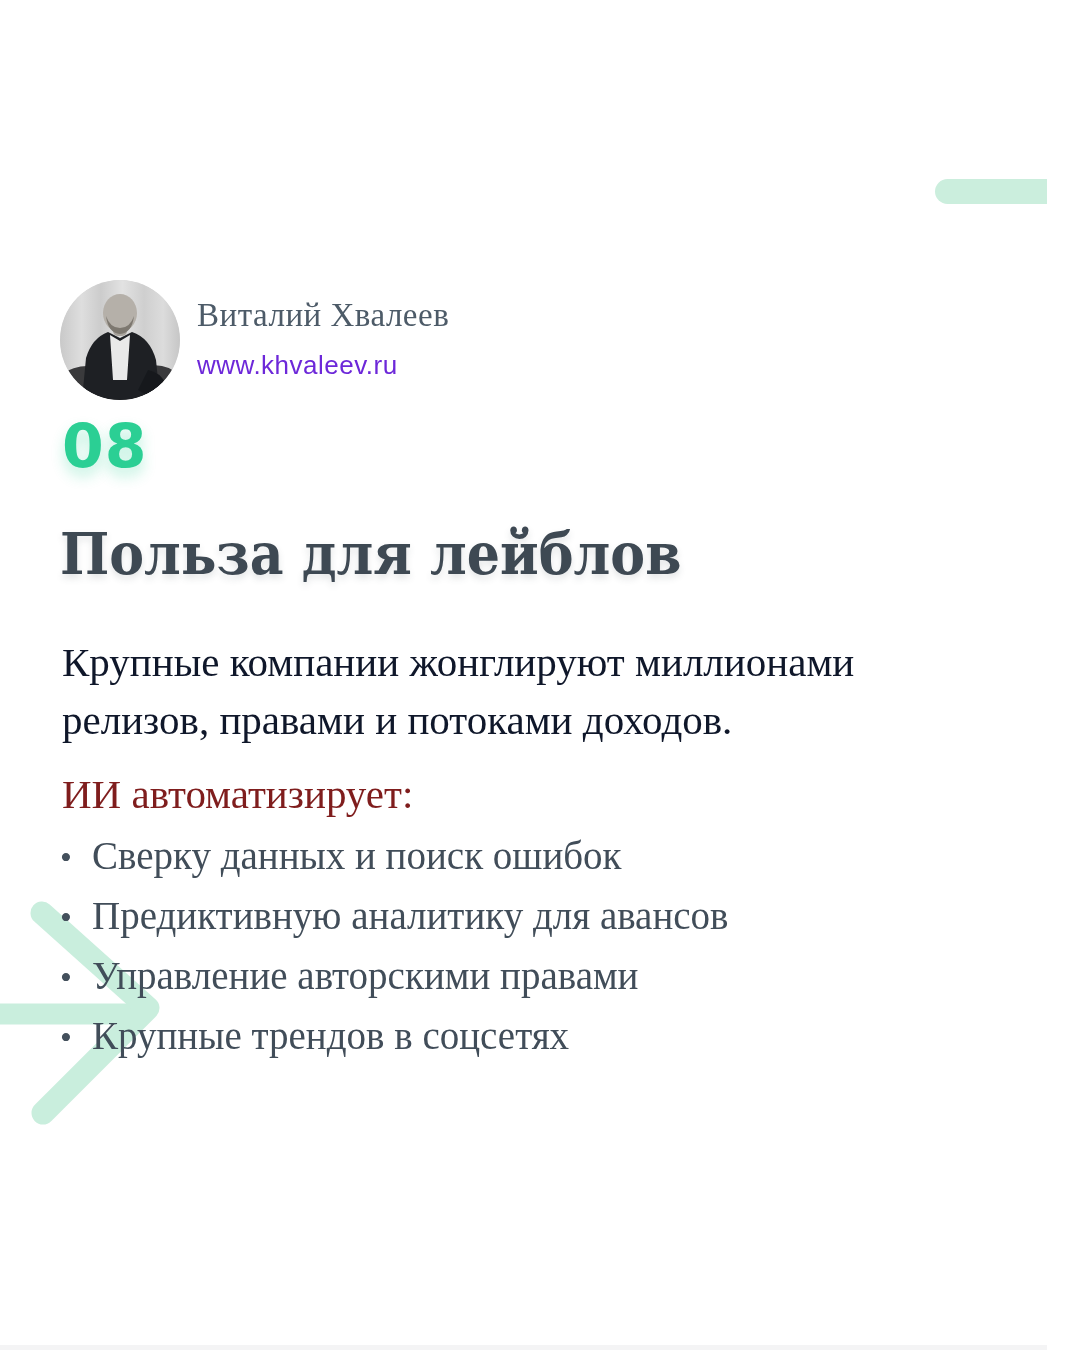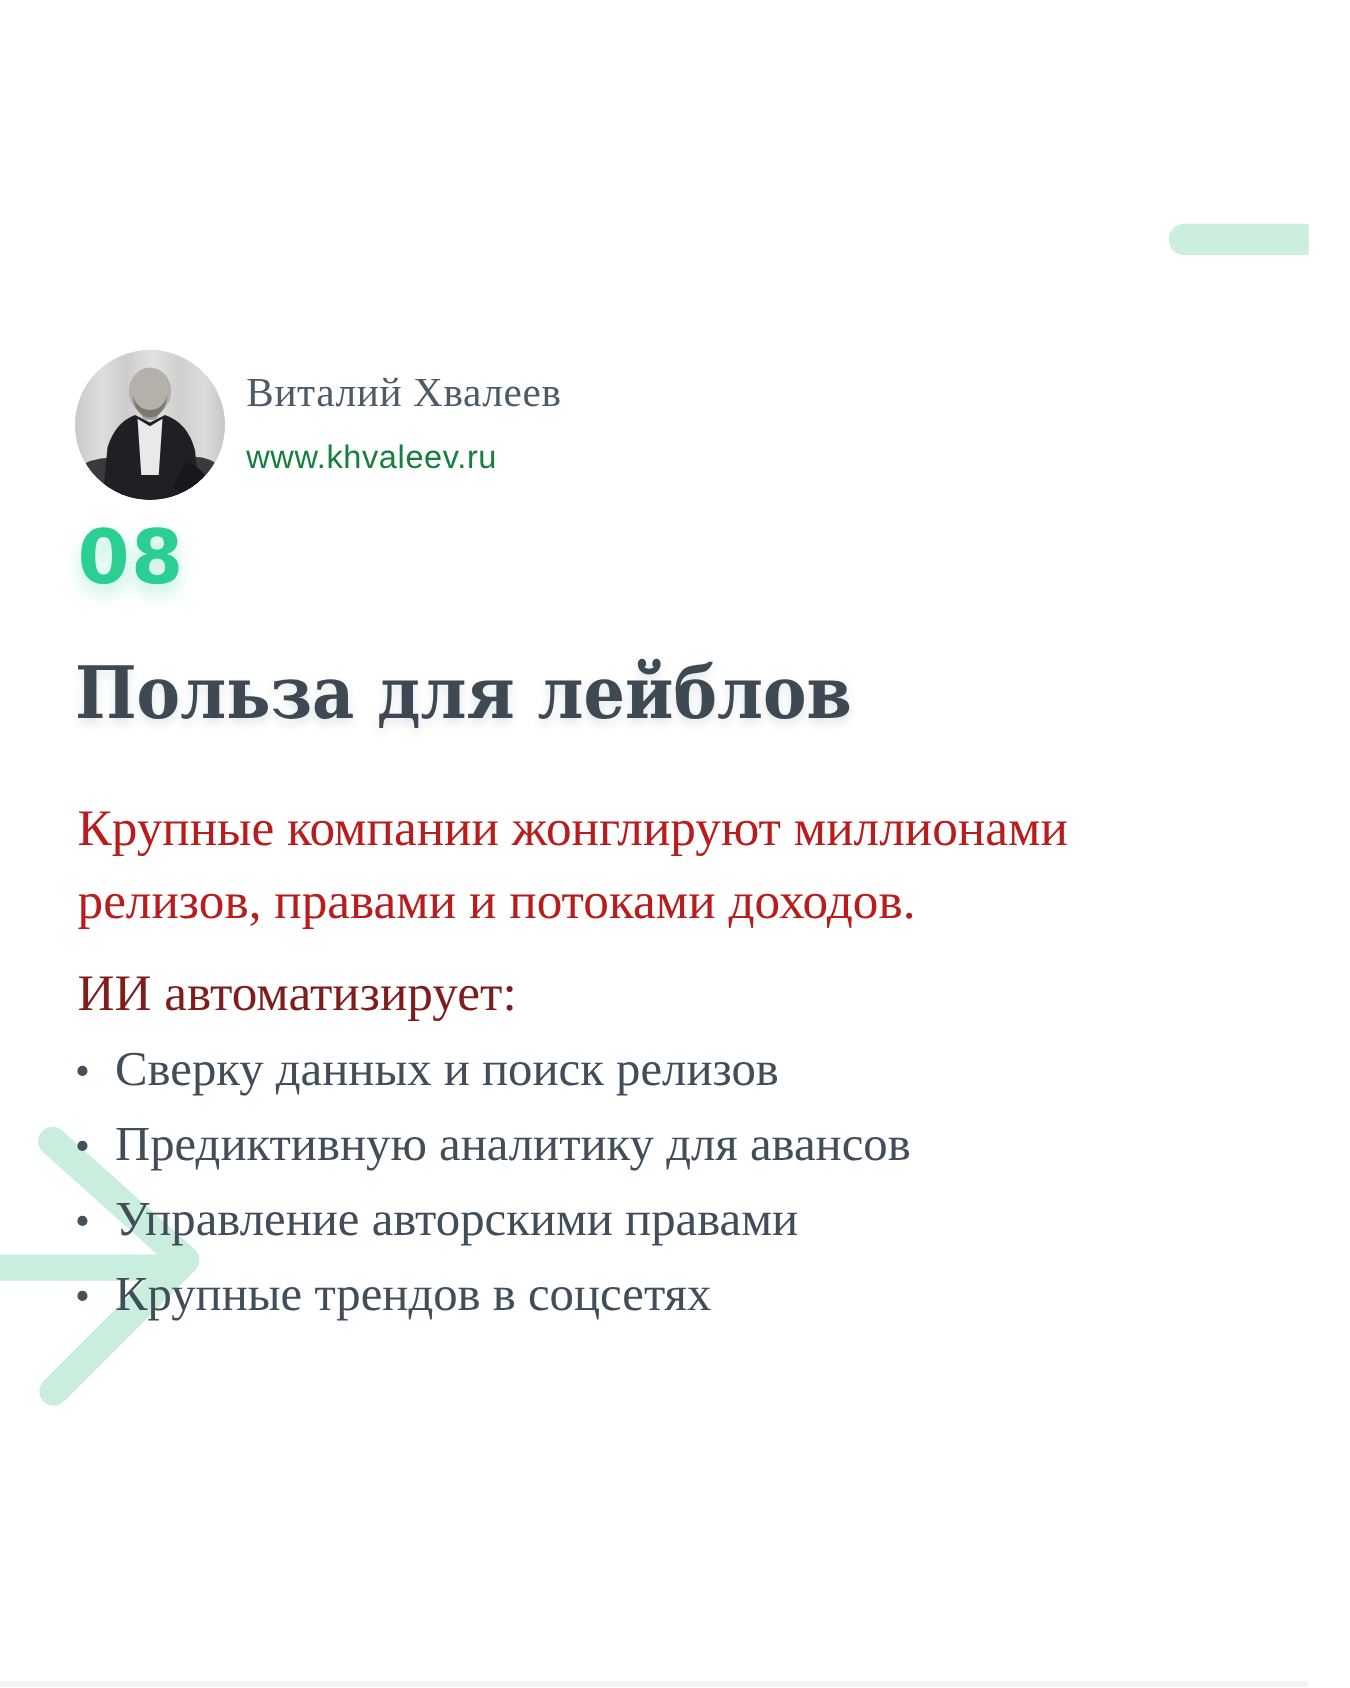--- a/index.html
+++ b/index.html
@@ -61,21 +61,21 @@
     font-size: 33px;
     color: #4d5b68;
     letter-spacing: 0.5px;
   }
   .author-site {
     position: absolute;
     left: 197px;
     top: 350px;
     font-family: "Liberation Sans", sans-serif;
     font-size: 26px;
-    color: #15803d;
+    color: #6d28d9;
     letter-spacing: 0.5px;
   }
 
   
   .slide-number {
     position: absolute;
     left: 62px;
     top: 416px;
     font-family: "DejaVu Sans", sans-serif;
     font-weight: bold;
@@ -104,21 +104,21 @@
 
   
   .lead {
     position: absolute;
     left: 62px;
     top: 592px;
     width: 900px;
     font-family: "Liberation Serif", serif;
     font-size: 41px;
     line-height: 58px;
-    color: #b91c1c;
+    color: #0f172a;
   }
 
   
   .list-heading {
     position: absolute;
     left: 62px;
     top: 770px;
     font-family: "Liberation Serif", serif;
     font-size: 41px;
     color: #7f1d1d;
@@ -210,21 +210,21 @@
 
   <h1 class="slide-title">Польза для лейблов</h1>
 
   <p class="lead">Крупные компании жонглируют миллионами релизов, правами и потоками доходов.</p>
 
   <div class="list-heading">ИИ автоматизирует:</div>
 
   <ul class="benefit-list">
     <li>
       <span class="bullet">•</span>
-      <span>Сверку данных и поиск релизов</span>
+      <span>Сверку данных и поиск ошибок</span>
     </li>
     <li>
       <span class="bullet">•</span>
       <span>Предиктивную аналитику для авансов</span>
     </li>
     <li>
       <span class="bullet">•</span>
       <span>Управление авторскими правами</span>
     </li>
     <li>

